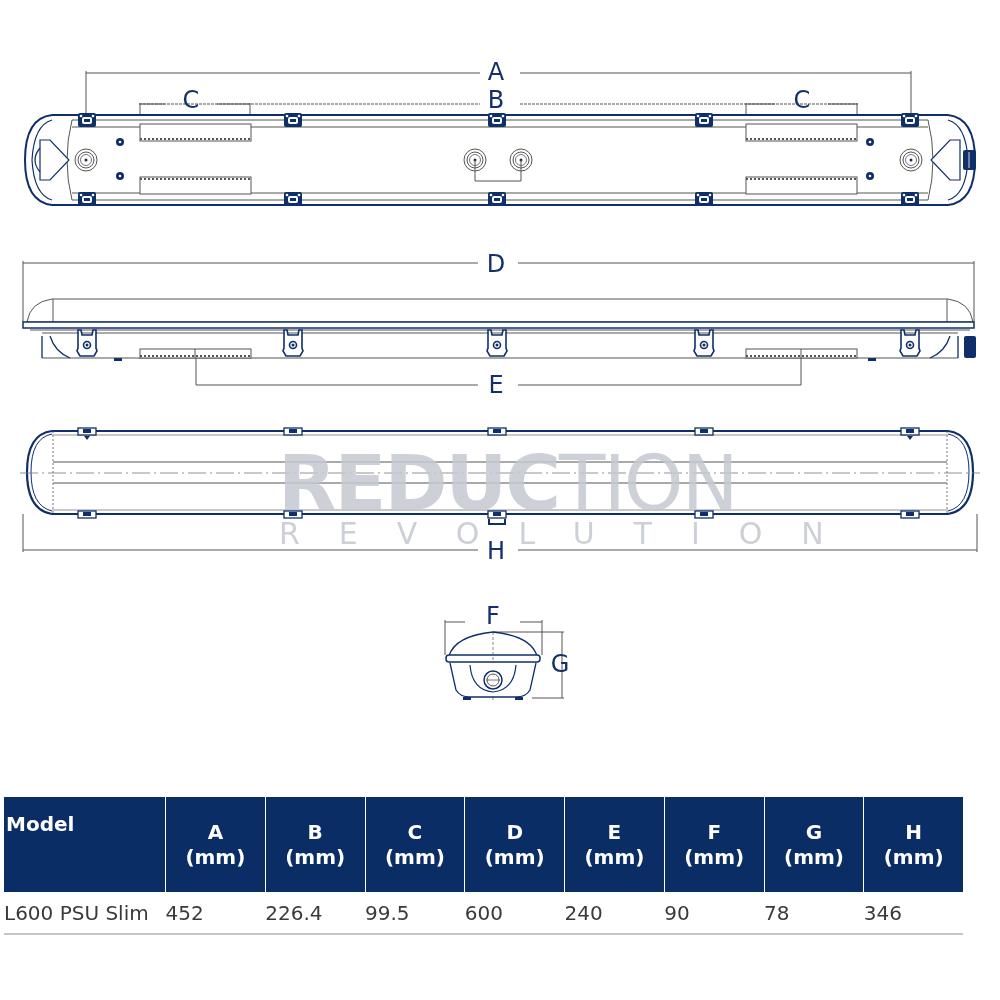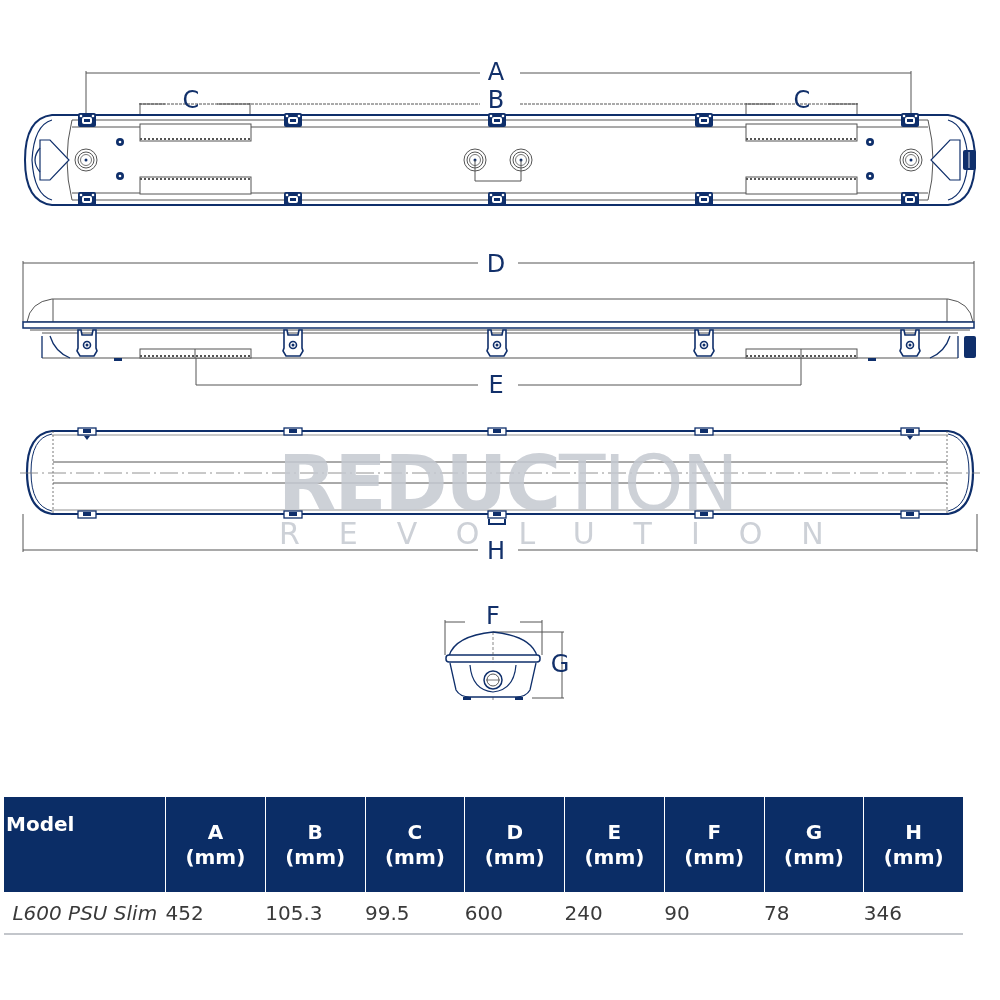--- a/index.html
+++ b/index.html
@@ -13,21 +13,21 @@
 
   #spec-table { position:absolute; left:4px; top:765px; width:959px; border-collapse:collapse;
                 font-family:"DejaVu Sans", "Liberation Sans", sans-serif;margin-top:32px; }
   #spec-table th { background:#0b2d66; color:#ffffff; font-weight:bold; font-size:20px; line-height:25px;
                    height:80px; padding:0 4px; text-align:center; vertical-align:middle;
                    border-right:1.5px solid #ffffff; }
   #spec-table th:last-child { border-right:none; }
   #spec-table th.model { text-align:left; vertical-align:top; padding-top:15px; width:155px; padding-left:2px; }
   #spec-table td { font-size:20px; color:#3a3a3a; height:41px; padding:0;
                    border-bottom:2px solid #c3c6cb; }
-  #spec-table td.model { text-align:center; padding-left:0; white-space:nowrap;font-style:italic; }
+  #spec-table td.model { text-align:left; padding-left:0; white-space:nowrap; }
   .hdr-letter, .hdr-unit { display:block; }
 </style>
 </head>
 <body>
 
 <svg id="drawing" viewBox="0 0 1000 740" xmlns="http://www.w3.org/2000/svg">
   <defs>
     <g id="clip-top">
       <rect x="-9" y="-7" width="18" height="14" rx="2" fill="#0f2f6b"></rect>
       <rect x="-5" y="-3" width="10" height="7" rx="2" fill="#ffffff"></rect>
@@ -290,21 +290,21 @@
       <th>
           <span class="hdr-letter">H</span>
           <span class="hdr-unit">(mm)</span>
         </th>
     </tr>
   </thead>
   <tbody>
     <tr>
       <td class="model">L600 PSU Slim</td>
       <td>452</td>
-      <td>105.3</td>
+      <td>226.4</td>
       <td>99.5</td>
       <td>600</td>
       <td>240</td>
       <td>90</td>
       <td>78</td>
       <td>346</td>
     </tr>
   </tbody>
 </table>
 

